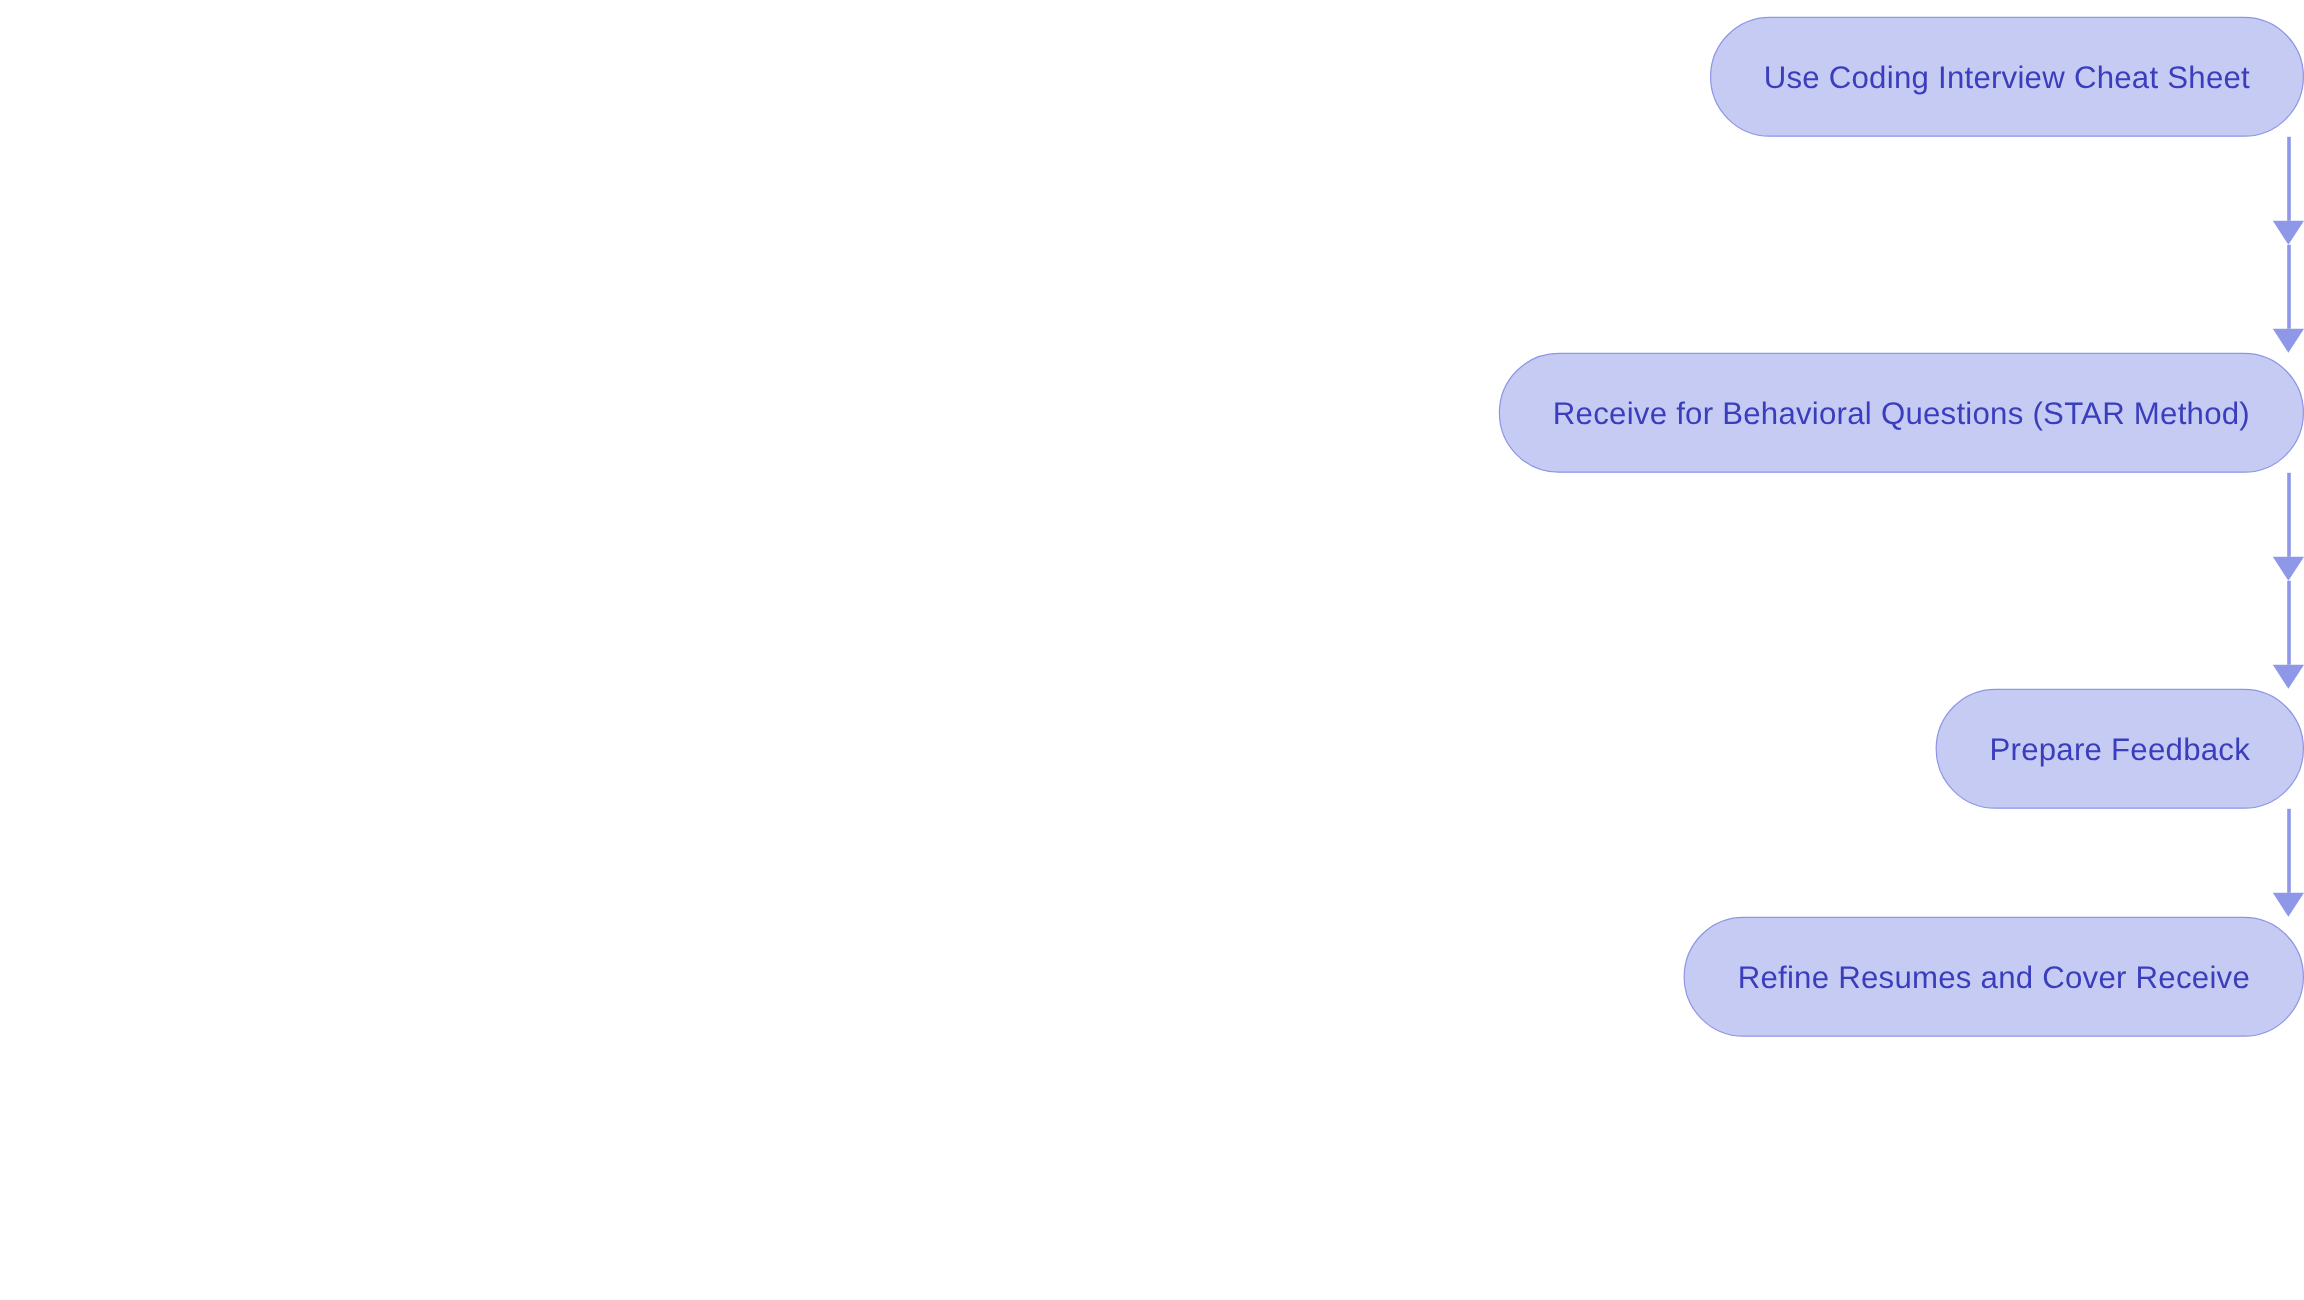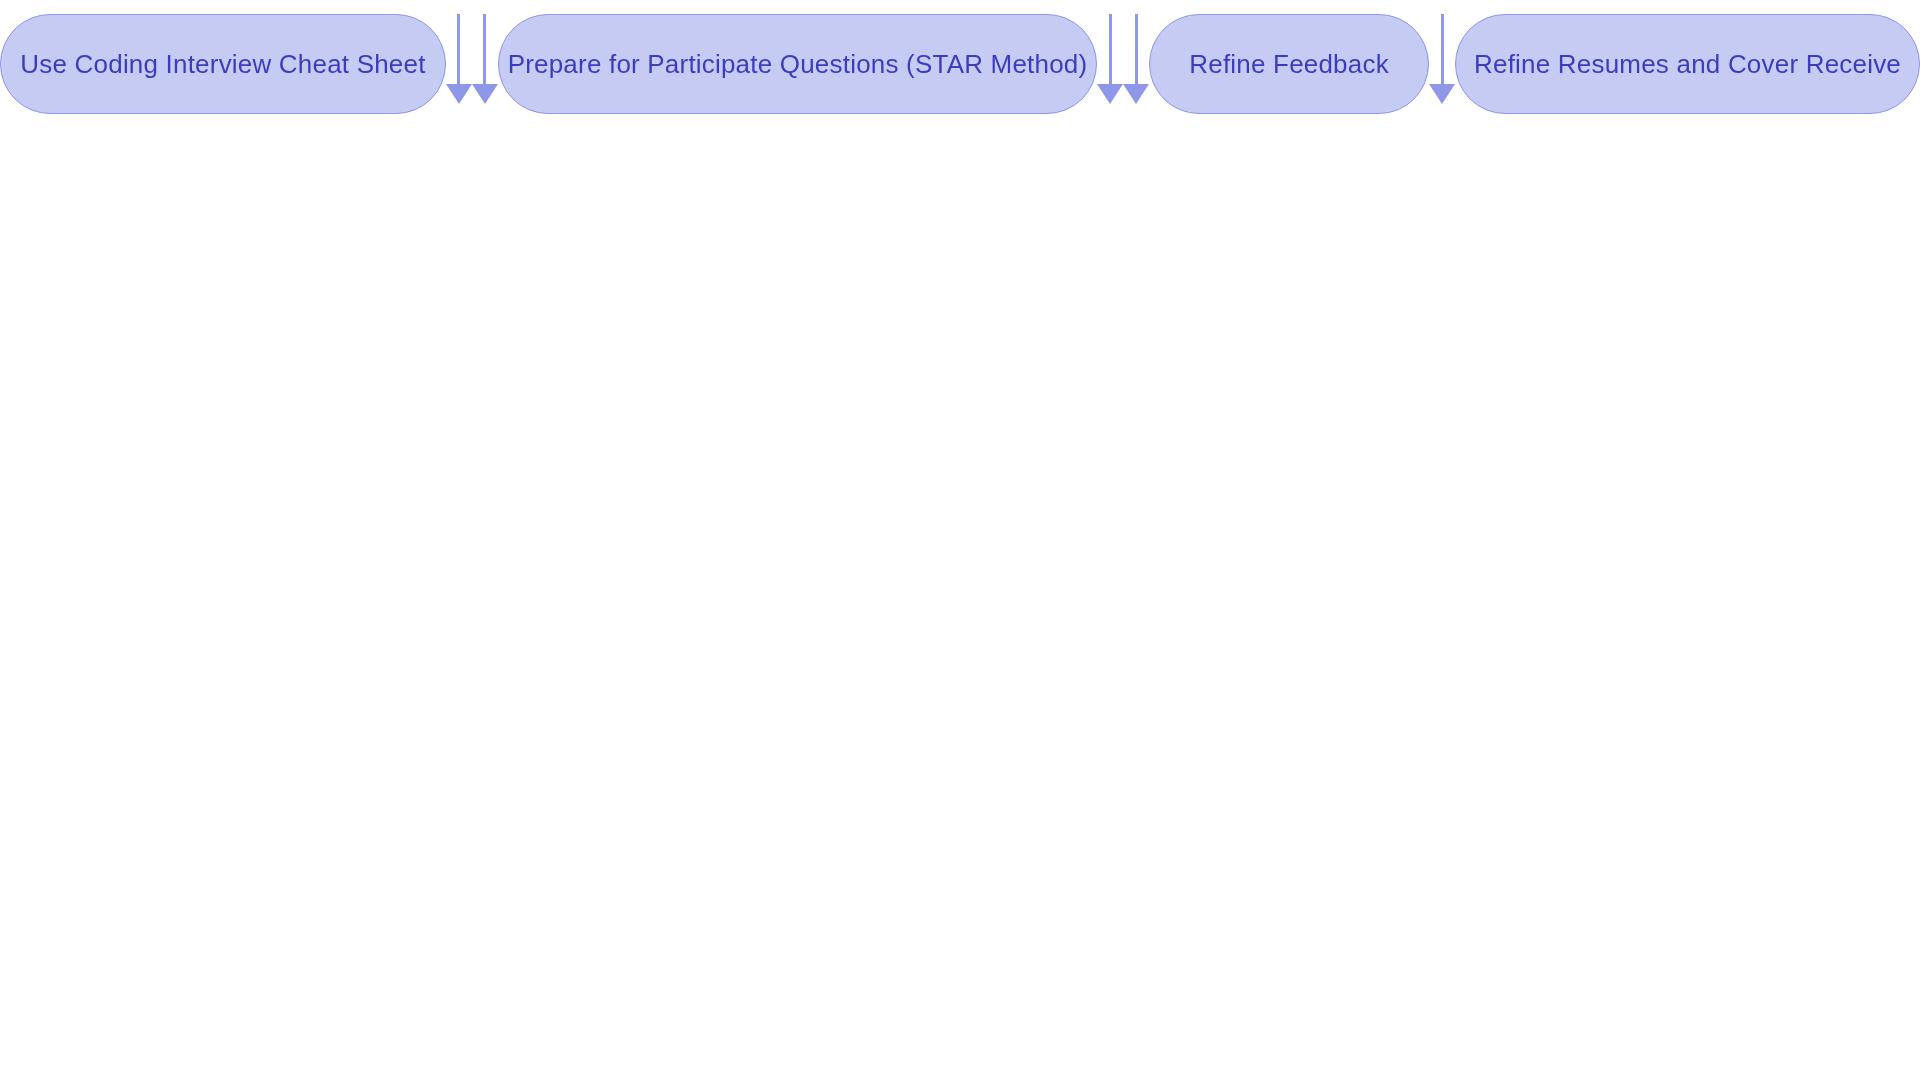--- a/index.html
+++ b/index.html
@@ -18,21 +18,22 @@
     width: 1920px;
     height: 1083px;
     background: var(--background);
     font-family: "Liberation Sans", "DejaVu Sans", sans-serif;
     overflow: hidden;
   }
   .flow {
     width: 100%;
     padding-top: 14px;
     display: flex;
-    align-items: flex-start;
+    flex-direction: column;
+    align-items: flex-end;
   }
   .node {
     height: 100px;
     min-width: 280px;
     padding: 0 44px;
     border-radius: 50px;
     background: var(--node-fill);
     border: 1.5px solid var(--node-border);
     display: flex;
     align-items: center;
@@ -78,36 +79,36 @@
     <div class="head"></div>
   </div>
 
 
   <div class="arrow">
     <div class="line"></div>
     <div class="head"></div>
   </div>
 
   <div class="node">
-    <span>Prepare for Participate Questions (STAR Method)</span>
+    <span>Receive for Behavioral Questions (STAR Method)</span>
   </div>
 
   <div class="arrow">
     <div class="line"></div>
     <div class="head"></div>
   </div>
 
 
   <div class="arrow">
     <div class="line"></div>
     <div class="head"></div>
   </div>
 
   <div class="node">
-    <span>Refine Feedback</span>
+    <span>Prepare Feedback</span>
   </div>
 
   <div class="arrow">
     <div class="line"></div>
     <div class="head"></div>
   </div>
 
   <div class="node">
     <span>Refine Resumes and Cover Receive</span>
   </div>

